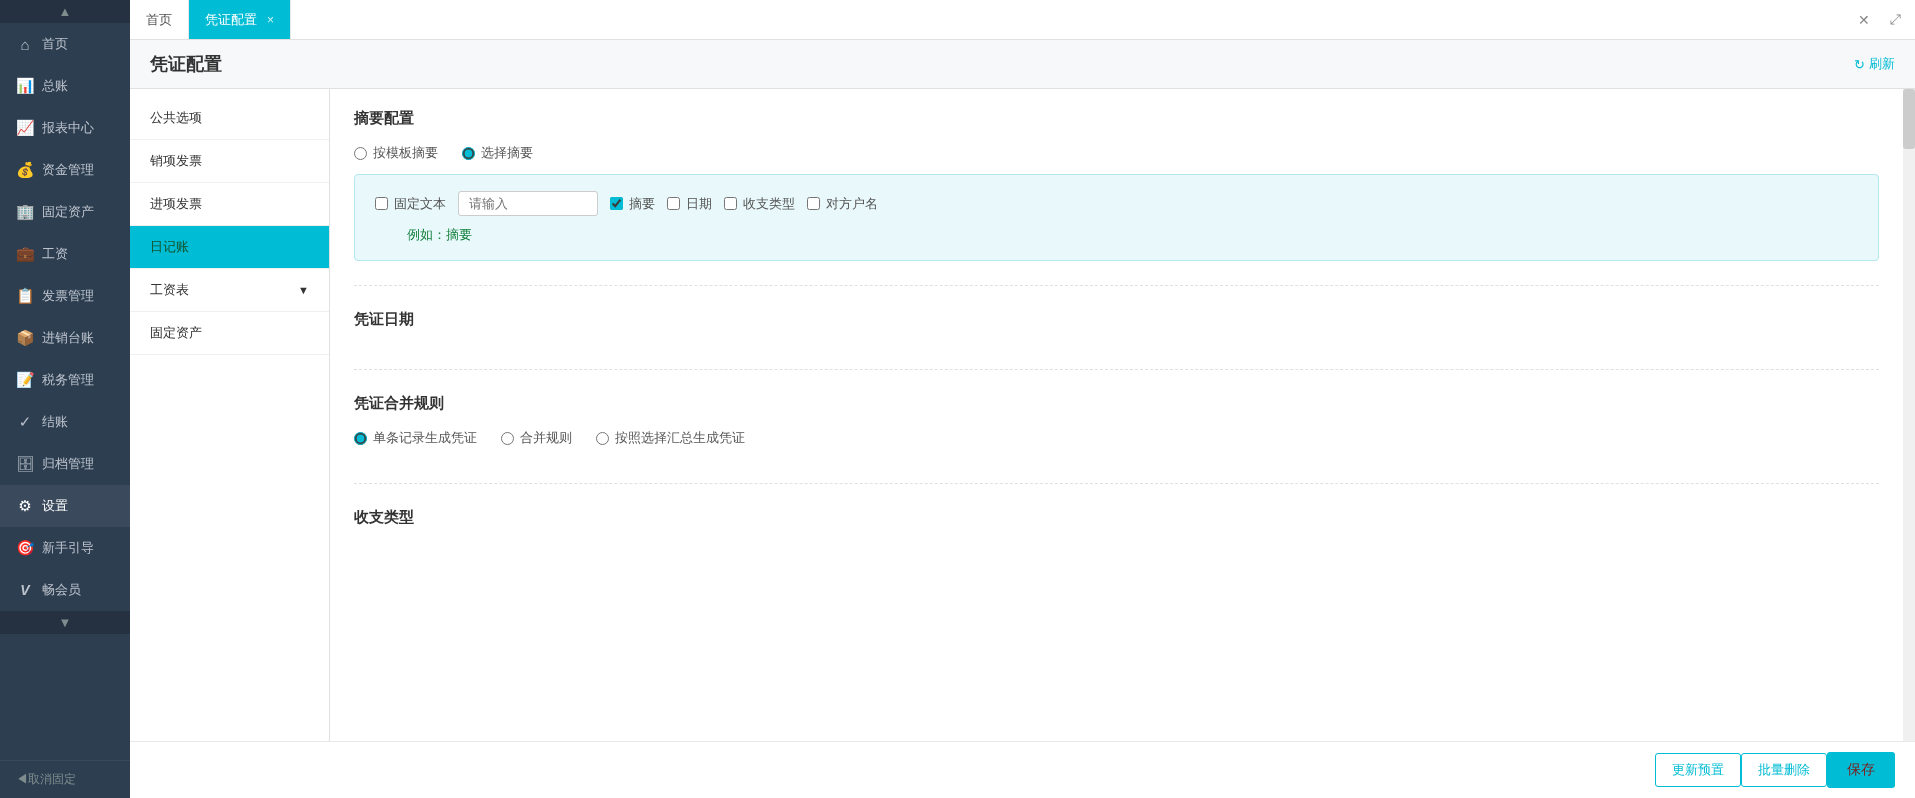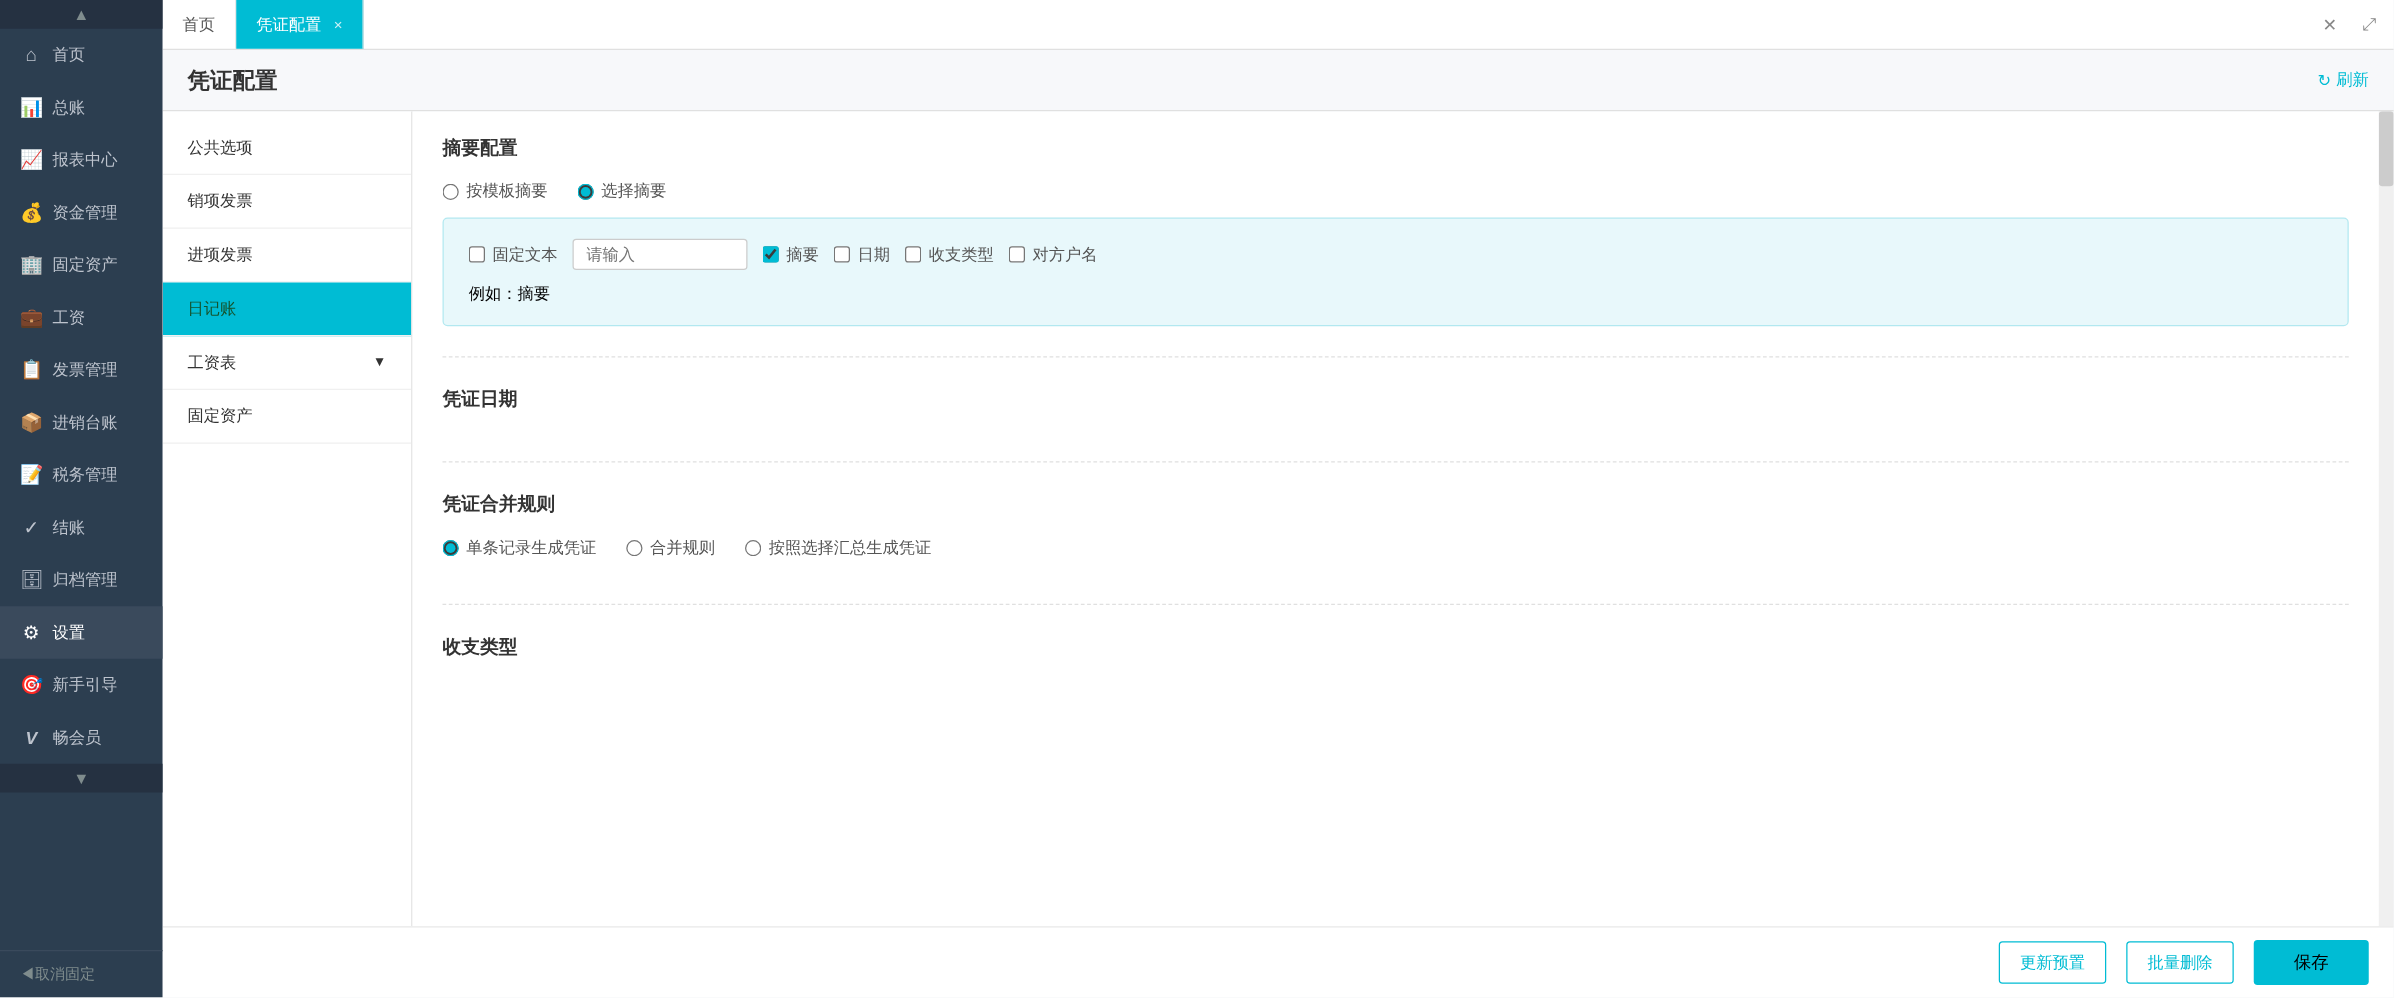--- a/index.html
+++ b/index.html
@@ -229,31 +229,32 @@
     .summary-text-input {
       border: 1px solid #ccc;
       border-radius: 3px;
       padding: 4px 10px;
       font-size: 13px;
       color: #999;
       background: #fff;
       width: 140px;
     }
     .summary-example {
-      color: #000000;
+      color: #15803d;
       font-size: 13px;
       margin-top: 10px;
+      margin-left: 32px;
     }
 
     
     .bottom-bar {
       display: flex;
       justify-content: flex-end;
       align-items: center;
-      gap: 16px;
+      gap: 0;
       padding: 10px 20px;
       background: #fff;
       border-top: 1px solid #e8e8e8;
       flex-shrink: 0;
     }
     .btn-update {
       background: #fff;
       border: 1px solid #00bcd4;
       color: #00bcd4;
       padding: 7px 16px;
@@ -266,22 +267,22 @@
       border: 1px solid #00bcd4;
       color: #00bcd4;
       padding: 7px 16px;
       border-radius: 3px;
       cursor: pointer;
       font-size: 13px;
     }
     .btn-save {
       background: #00bcd4;
       border: none;
-      color: #000000;
-      padding: 9px 32px;
+      color: #7f1d1d;
+      padding: 9px 20px;
       border-radius: 3px;
       cursor: pointer;
       font-size: 14px;
       font-weight: 500;
       text-align: right;
     }
 
     
     .right-scrollbar {
       width: 12px;

